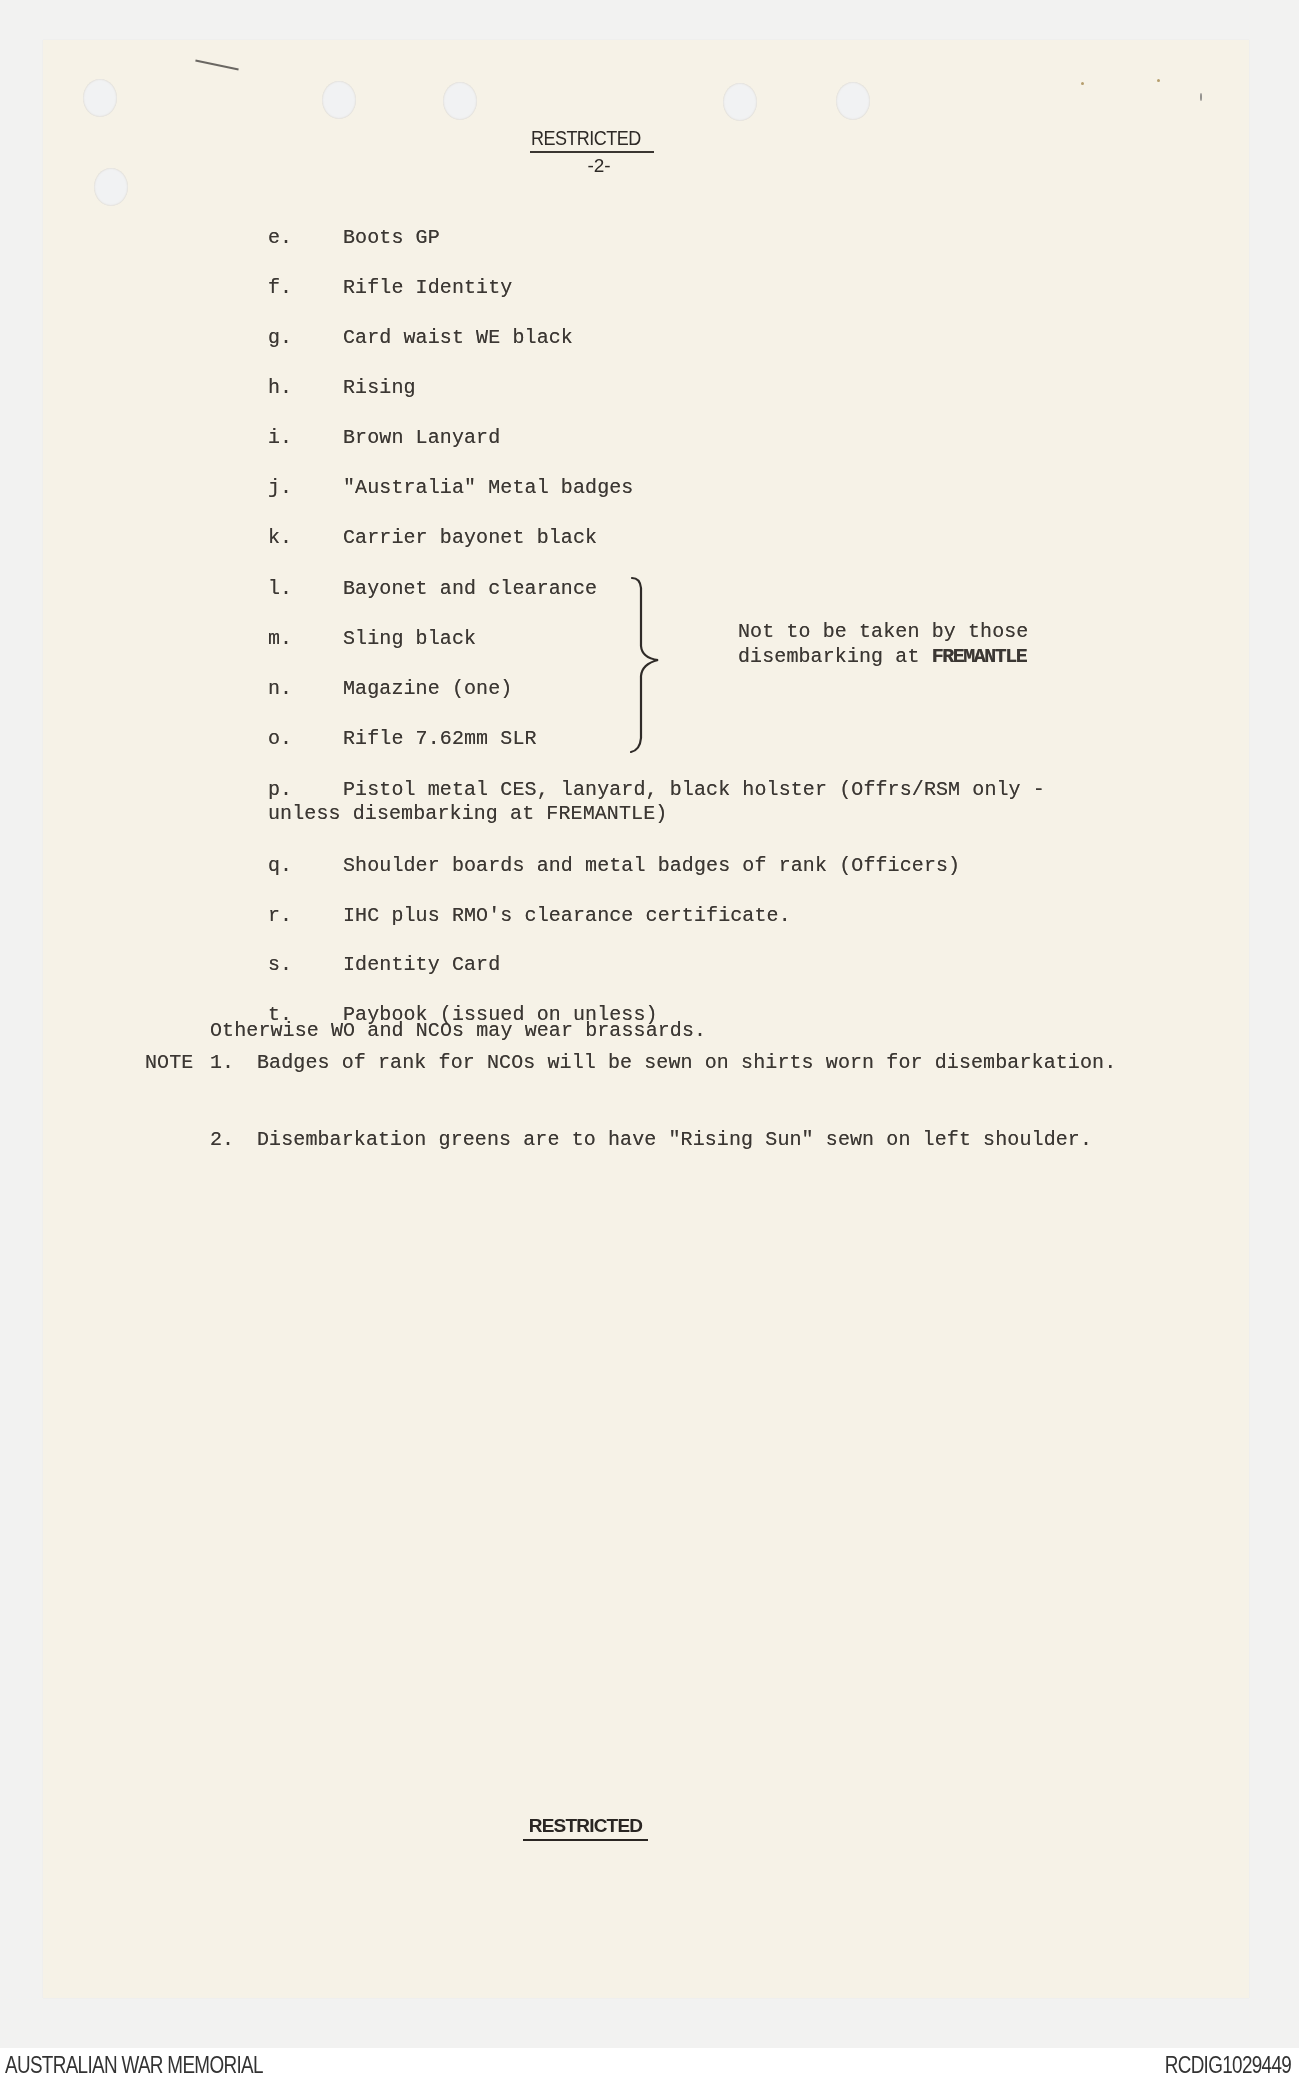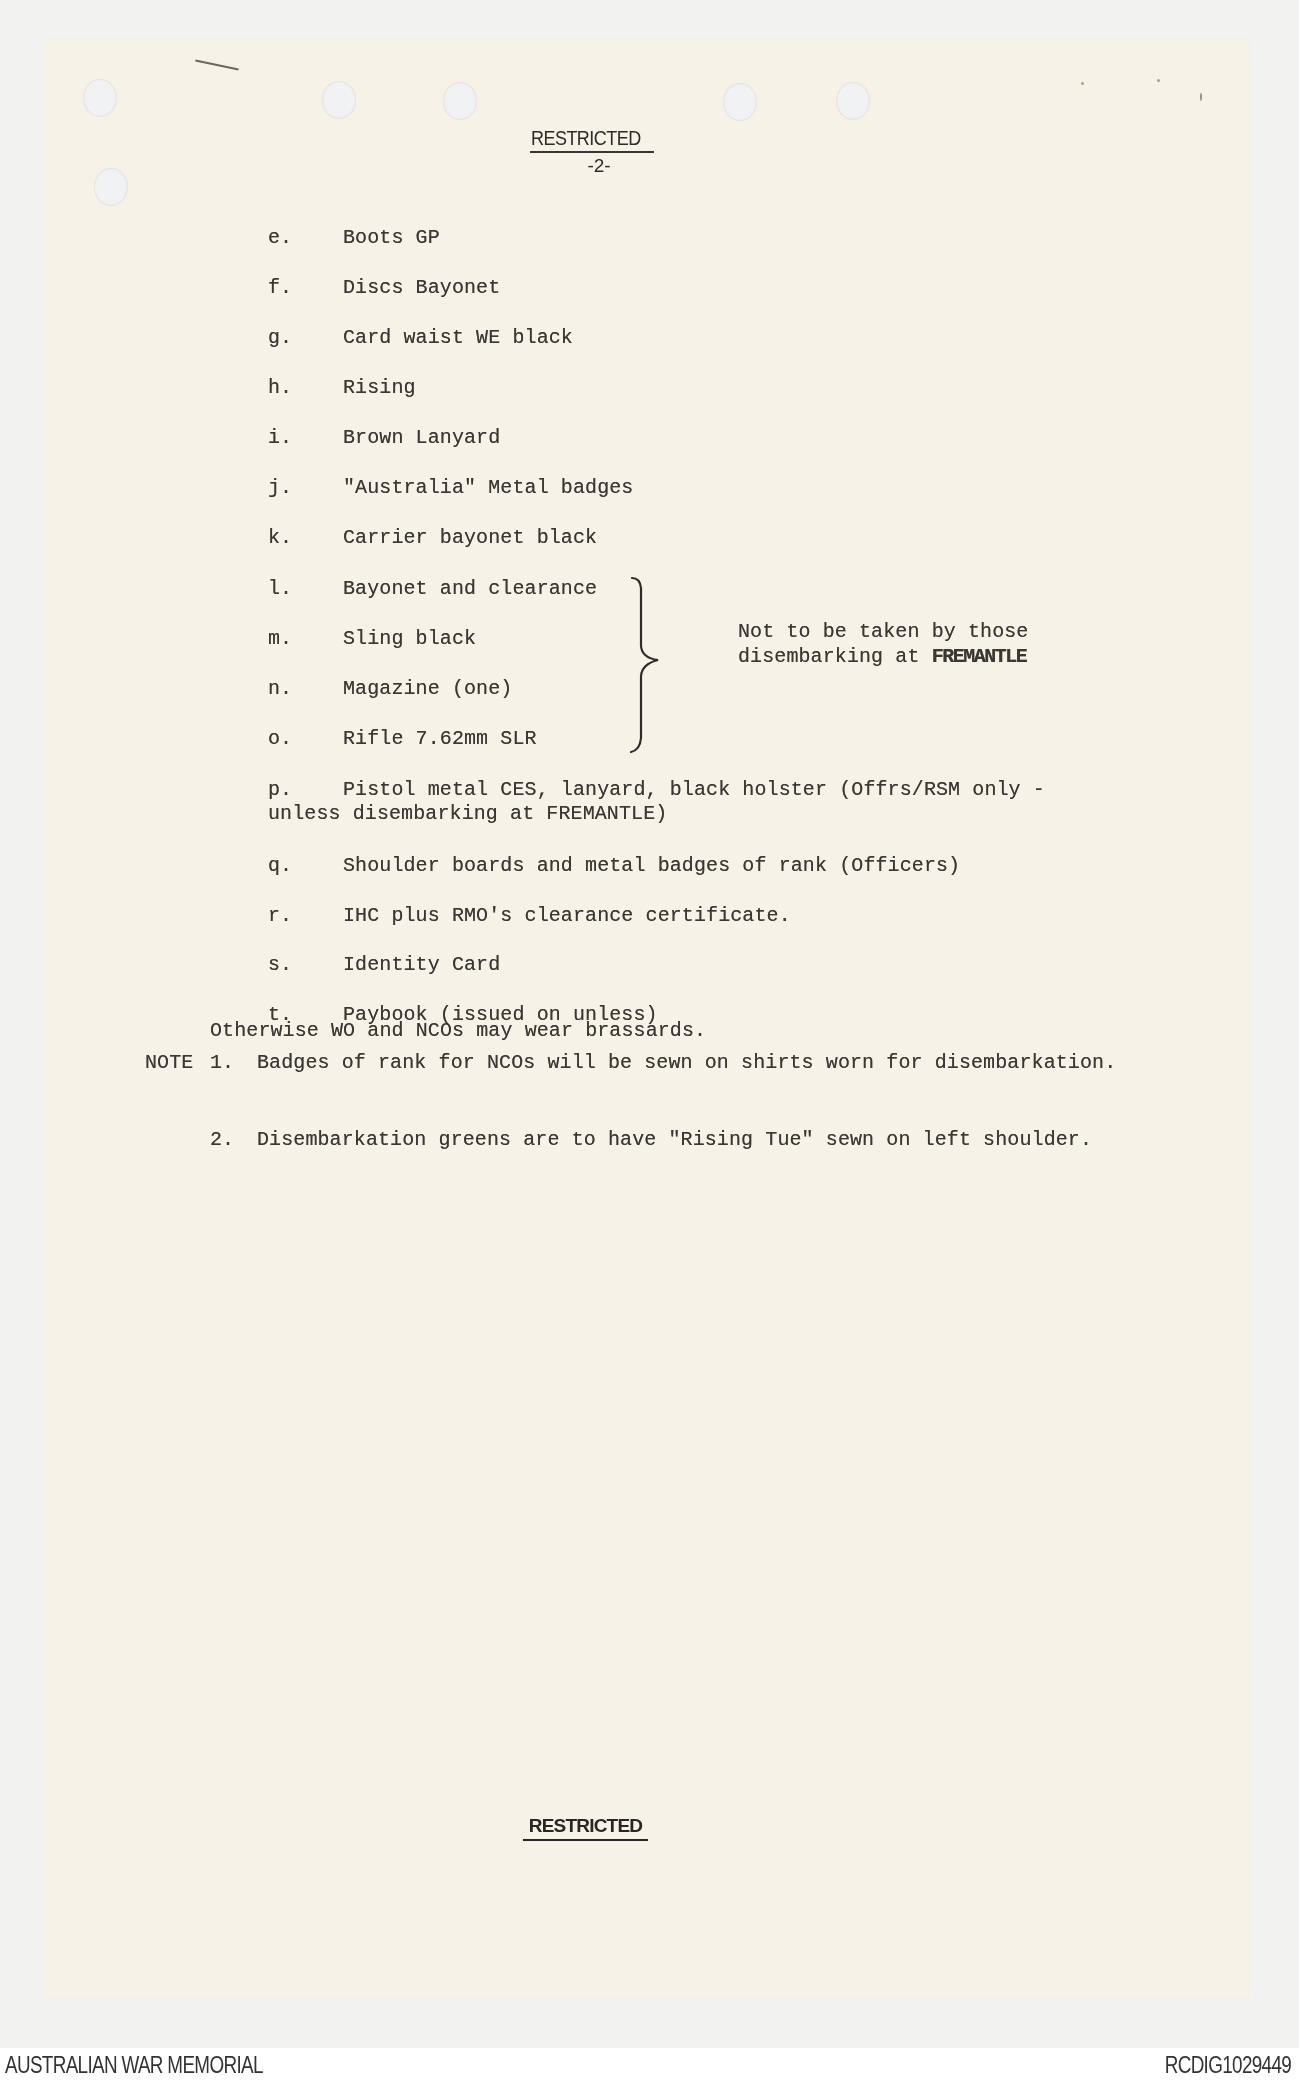--- a/index.html
+++ b/index.html
@@ -90,21 +90,21 @@
 <div class="underline"></div>
 <div class="page-num">-2-</div>
 
 <div>
   <div>
     <span class="t label" style="top:238px">e.</span>
     <span class="t item-text" style="top:238px">Boots GP</span>
   </div>
   <div>
     <span class="t label" style="top:288px">f.</span>
-    <span class="t item-text" style="top:288px">Discs Bayonet</span>
+    <span class="t item-text" style="top:288px">Rifle Identity</span>
   </div>
   <div>
     <span class="t label" style="top:338px">g.</span>
     <span class="t item-text" style="top:338px">Card waist WE black</span>
   </div>
   <div>
     <span class="t label" style="top:388px">h.</span>
     <span class="t item-text" style="top:388px">Rising</span>
   </div>
   <div>
@@ -163,21 +163,21 @@
 </svg>
 <span class="t side-note" style="top:632px">Not to be taken by those</span>
 <span class="t side-note" style="top:657px"><span>disembarking at </span><span class="fremantle">FREMANTLE</span></span>
 
 <div>
   <span class="t" style="top:1063px;left:145px">NOTE</span>
   <span class="t" style="top:1063px;left:210px">1.</span>
   <span class="t" style="top:1063px;left:257px">Badges of rank for NCOs will be sewn on shirts worn for disembarkation.</span>
   <span class="t" style="top:1031px;left:210px">Otherwise WO and NCOs may wear brassards.</span>
   <span class="t" style="top:1140px;left:210px">2.</span>
-  <span class="t" style="top:1140px;left:257px">Disembarkation greens are to have "Rising Tue" sewn on left shoulder.</span>
+  <span class="t" style="top:1140px;left:257px">Disembarkation greens are to have "Rising Sun" sewn on left shoulder.</span>
 </div>
 
 <div class="footer-restricted">RESTRICTED</div>
 <div class="footer-underline"></div>
 
 <div class="band"></div>
 <div class="credit credit-left">AUSTRALIAN WAR MEMORIAL</div>
 <div class="credit credit-right">RCDIG1029449</div>
 
 </body></html>

